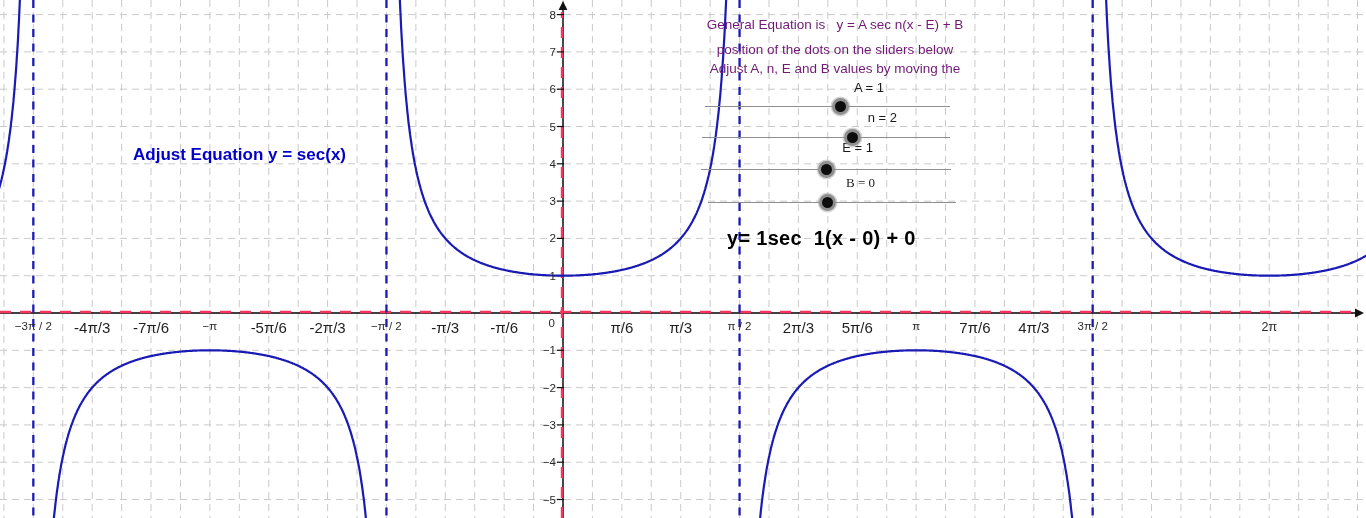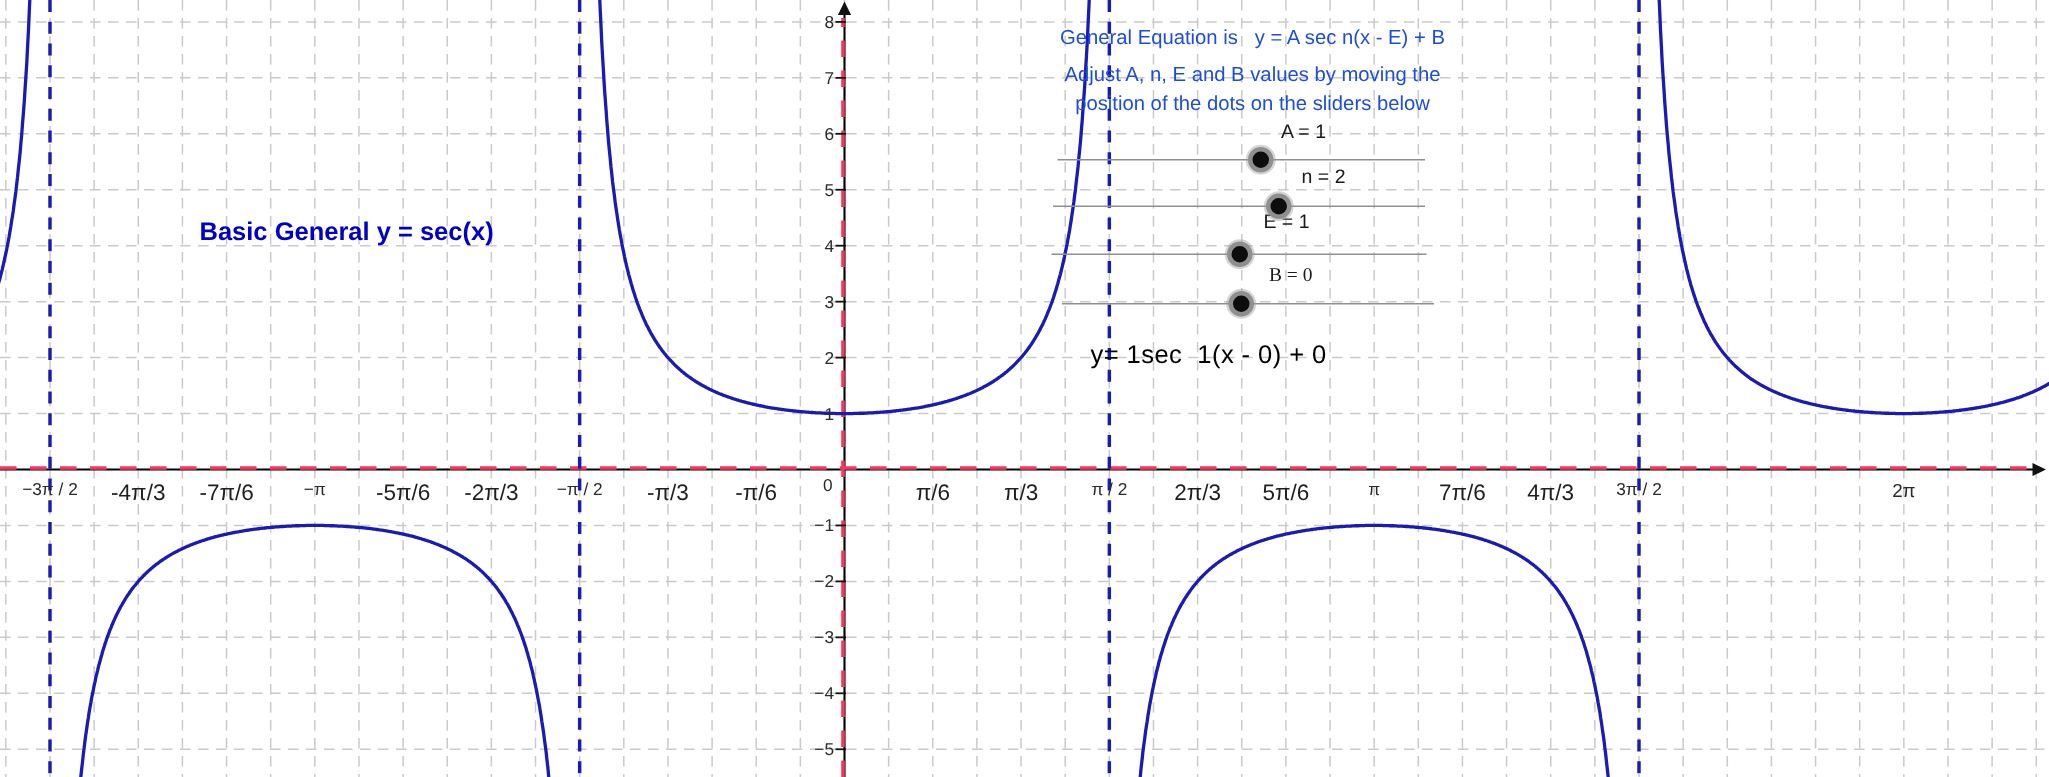--- a/index.html
+++ b/index.html
@@ -1,28 +1,28 @@
 <!DOCTYPE html>
 <html><head>
 <meta charset="utf-8">
 <style>
   html,body{margin:0;padding:0;background:#fff;}
   .stage{position:relative;width:1366px;height:518px;background:#ffffff;overflow:hidden;
          font-family:"Liberation Sans",sans-serif;}
   .stage svg{position:absolute;left:0;top:0;}
   .basic-eq{position:absolute;left:133px;top:145px;font-size:17px;font-weight:bold;
             color:#0000c8;white-space:pre;z-index:3;}
-  .info{position:absolute;left:612px;top:17px;width:446px;text-align:center;color:#1d4ed8;z-index:3;}
+  .info{position:absolute;left:612px;top:17px;width:446px;text-align:center;color:#701a75;z-index:3;}
   .info .l1{font-size:13.5px;white-space:pre;margin-bottom:8px;}
   .info .l2{font-size:13.5px;line-height:19px;white-space:pre;}
   .slabel{position:absolute;width:80px;text-align:right;font-size:13px;color:#1a1a1a;z-index:4;}
   .track{position:absolute;height:1px;background:#8f8f8f;z-index:3;cursor:pointer;}
   .dot{position:absolute;width:11px;height:11px;border-radius:50%;background:#0d0d0d;
        border:3px solid #8f8f8f;box-shadow:0 0 0 1.5px rgba(150,150,150,0.4);z-index:5;cursor:pointer;}
-  .result-eq{position:absolute;left:727px;top:227px;font-size:17px;font-weight:normal;
+  .result-eq{position:absolute;left:727px;top:227px;font-size:20px;font-weight:bold;
              color:#000;white-space:pre;letter-spacing:0.3px;z-index:3;}
 </style>
 </head>
 <body>
 
 <div class="stage">
   <svg id="graph" width="1366" height="518" viewBox="0 0 1366 518">
       <g>
         <line x1="3.9012274161365212" y1="0" x2="3.9012274161365212" y2="518" stroke="#cacaca" stroke-width="1" stroke-dasharray="7 5"></line>
         <line x1="33.32747860476081" y1="0" x2="33.32747860476081" y2="518" stroke="#cacaca" stroke-width="1" stroke-dasharray="7 5"></line>
@@ -143,26 +143,26 @@
         <text x="556" y="242.4" text-anchor="end" font-size="11.5" fill="#2a2a2a">2</text>
         <text x="556" y="279.7" text-anchor="end" font-size="11.5" fill="#2a2a2a">1</text>
         <text x="556" y="354.3" text-anchor="end" font-size="11.5" fill="#2a2a2a">−1</text>
         <text x="556" y="391.6" text-anchor="end" font-size="11.5" fill="#2a2a2a">−2</text>
         <text x="556" y="428.9" text-anchor="end" font-size="11.5" fill="#2a2a2a">−3</text>
         <text x="556" y="466.2" text-anchor="end" font-size="11.5" fill="#2a2a2a">−4</text>
         <text x="556" y="503.5" text-anchor="end" font-size="11.5" fill="#2a2a2a">−5</text>
       </g>
     </svg>
 
-  <div class="basic-eq">Basic General y = sec(x)</div>
+  <div class="basic-eq">Adjust Equation y = sec(x)</div>
 
   <div class="info">
     <div class="l1">General Equation is   y = A sec n(x - E) + B</div>
+    <div class="l2">position of the dots on the sliders below</div>
     <div class="l2">Adjust A, n, E and B values by moving the</div>
-    <div class="l2">position of the dots on the sliders below</div>
   </div>
 
   <div class="slabel" style="left:804px;top:80px;">A = 1</div>
   <div class="track" style="left:705px;top:106px;width:245px;"></div>
   <div class="dot" style="left:832px;top:98px;"></div>
 
   <div class="slabel" style="left:817px;top:110px;">n = 2</div>
   <div class="track" style="left:702px;top:137px;width:248px;"></div>
   <div class="dot" style="left:844px;top:129px;"></div>
 

